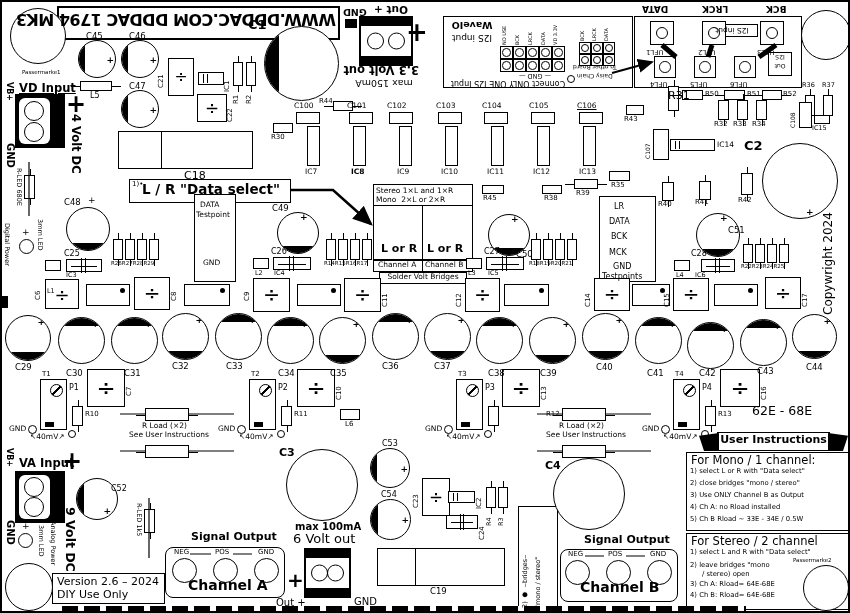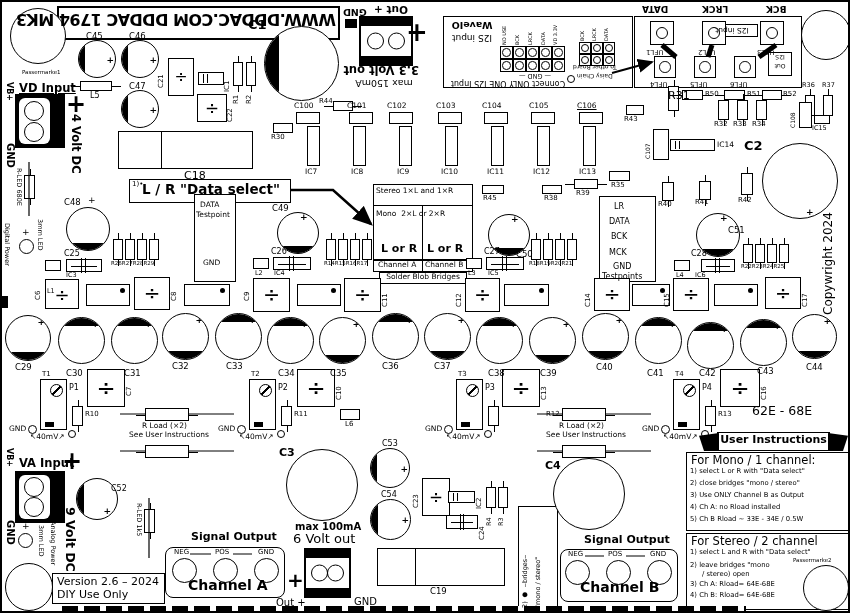--- a/index.html
+++ b/index.html
@@ -176,21 +176,21 @@
     <div class="lab" style="left: 575px; top: 100px; font-size: 7.5px; text-decoration: underline;">C106</div>
     <div class="rect" style="left: 577px; top: 110px; width: 24px; height: 12px;"></div>
     <div class="rect" style="left: 305px; top: 124px; width: 13px; height: 40px;"></div>
     <div class="rect" style="left: 351px; top: 124px; width: 13px; height: 40px;"></div>
     <div class="rect" style="left: 397px; top: 124px; width: 13px; height: 40px;"></div>
     <div class="rect" style="left: 443px; top: 124px; width: 13px; height: 40px;"></div>
     <div class="rect" style="left: 489px; top: 124px; width: 13px; height: 40px;"></div>
     <div class="rect" style="left: 535px; top: 124px; width: 13px; height: 40px;"></div>
     <div class="rect" style="left: 581px; top: 124px; width: 13px; height: 40px;"></div>
     <div class="lab" style="left: 303px; top: 166px; font-size: 7.5px;">IC7</div>
-    <div class="lab" style="left: 349px; top: 166px; font-size: 7.5px;">IC8</div>
+    <div class="lab" style="left: 349px; top: 166px; font-size: 7.5px; font-weight: bold;">IC8</div>
     <div class="lab" style="left: 395px; top: 166px; font-size: 7.5px;">IC9</div>
     <div class="lab" style="left: 439px; top: 166px; font-size: 7.5px;">IC10</div>
     <div class="lab" style="left: 485px; top: 166px; font-size: 7.5px;">IC11</div>
     <div class="lab" style="left: 531px; top: 166px; font-size: 7.5px;">IC12</div>
     <div class="lab" style="left: 577px; top: 166px; font-size: 7.5px;">IC13</div>
     <div class="box" style="left: 441px; top: 14px; width: 190px; height: 72px; border-width: 1.5px;"></div>
     <div class="lab b r180" style="left: 446px; top: 18px; width: 48px; font-size: 9.5px; text-align: center;">WaveIO</div>
     <div class="lab r180" style="left: 444px; top: 30px; width: 52px; font-size: 9px; text-align: center;">I2S input</div>
     <div class="lab rm90" style="left: 500px; top: 16px; width: 9px; height: 27px; font-size: 5px;">NO USE</div>
     <div class="lab rm90" style="left: 513px; top: 16px; width: 9px; height: 27px; font-size: 5px;">BCK</div>
@@ -317,31 +317,31 @@
     <div class="lab" style="left: 198px; top: 199px; font-size: 7.5px;">DATA</div>
     <div class="lab" style="left: 194px; top: 209px; font-size: 7.5px;">Testpoint</div>
     <div class="lab" style="left: 201px; top: 257px; font-size: 7.5px;">GND</div>
     <div class="lab" style="left: 270px; top: 202px; font-size: 8.5px;">C49</div>
     <div class="ecap" style="left: 275px; top: 210px; height: 42px; width: 42px;">
       <div class="st b"></div>
       <span class="pl t">+</span>
     </div>
     <div class="box" style="left: 371px; top: 182px; width: 100px; height: 76px; border-width: 1.5px;"></div>
     <div class="lab" style="left: 374px; top: 185px; font-size: 7.5px;">Stereo 1×L and 1×R</div>
-    <div class="lab" style="left: 374px; top: 208px; font-size: 7.5px;">Mono  2×L or 2×R</div>
+    <div class="lab" style="left: 374px; top: 194px; font-size: 7.5px;">Mono  2×L or 2×R</div>
     <div class="fill" style="left: 371px; top: 203px; width: 100px; height: 1.3px;"></div>
     <div class="fill" style="left: 420px; top: 204px; width: 1.3px; height: 54px;"></div>
     <div class="lab b" style="left: 379px; top: 241px; font-size: 11px;">L or R</div>
     <div class="lab b" style="left: 425px; top: 241px; font-size: 11px;">L or R</div>
     <div class="box" style="left: 371px; top: 258px; width: 100px; height: 12px; border-width: 1.3px;"></div>
     <div class="fill" style="left: 420px; top: 258px; width: 1.3px; height: 12px;"></div>
     <div class="lab" style="left: 376px; top: 259px; font-size: 7.5px;">Channel A</div>
     <div class="lab" style="left: 423px; top: 259px; font-size: 7.5px;">Channel B</div>
     <div class="box" style="left: 377px; top: 270px; width: 88px; height: 12px; border-width: 1.3px;"></div>
-    <div class="lab" style="left: 379px; top: 271px; width: 84px; font-size: 7.5px; text-align: center;">Solder Blob Bridges</div>
+    <div class="lab" style="left: 379px; top: 271px; width: 84px; font-size: 7.5px; text-align: center;">Solder Volt Bridges</div>
     <div class="res v" style="left: 324px; top: 237px; width: 10px; height: 21px;"></div>
     <div class="res v" style="left: 336px; top: 237px; width: 10px; height: 21px;"></div>
     <div class="res v" style="left: 348px; top: 237px; width: 10px; height: 21px;"></div>
     <div class="res v" style="left: 360px; top: 237px; width: 10px; height: 21px;"></div>
     <div class="lab" style="left: 322px; top: 259px; font-size: 5.5px;">R14R15R16R17</div>
     <div class="res v" style="left: 529px; top: 237px; width: 10px; height: 21px;"></div>
     <div class="res v" style="left: 541px; top: 237px; width: 10px; height: 21px;"></div>
     <div class="res v" style="left: 553px; top: 237px; width: 10px; height: 21px;"></div>
     <div class="res v" style="left: 565px; top: 237px; width: 10px; height: 21px;"></div>
     <div class="lab" style="left: 527px; top: 259px; font-size: 5.5px;">R18R19R20R21</div>

